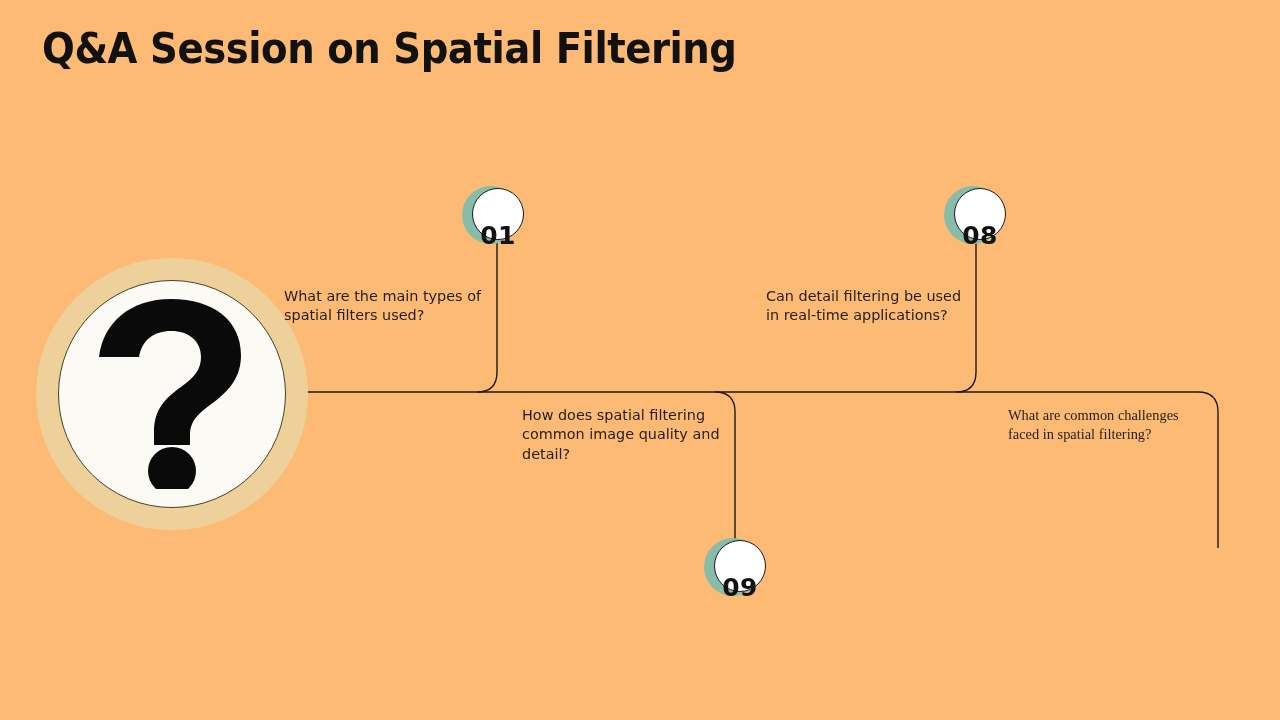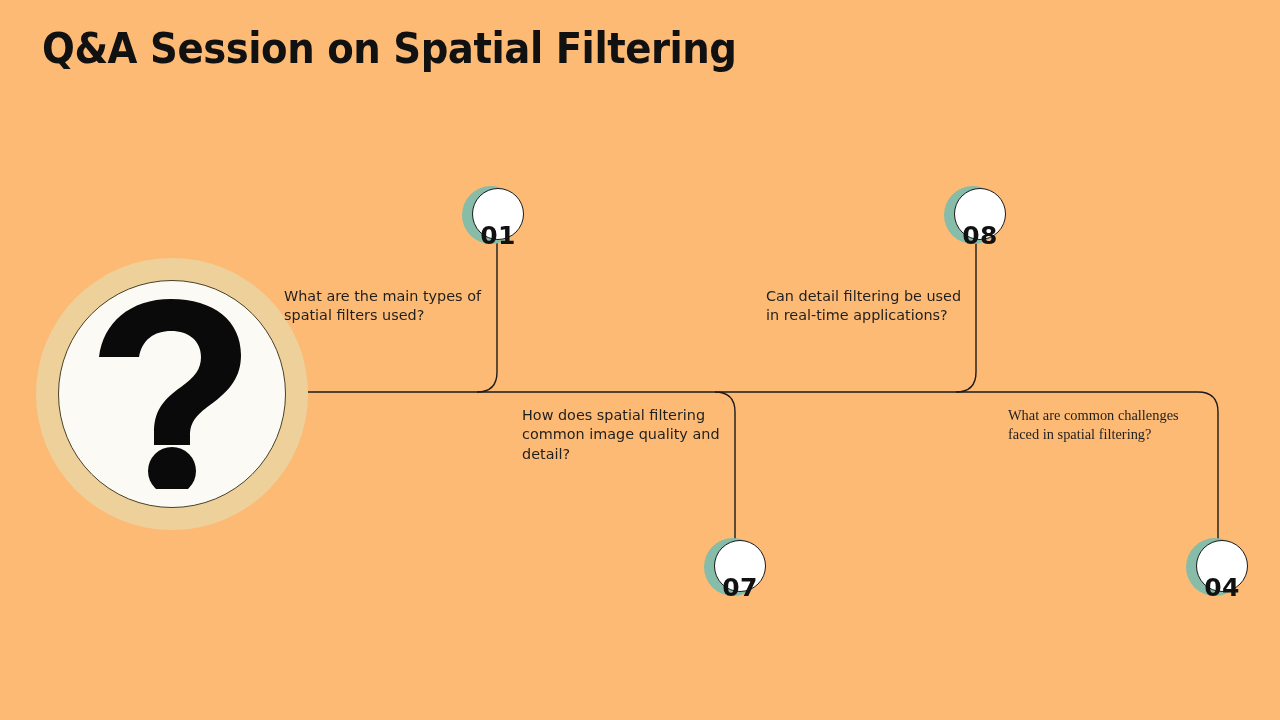--- a/index.html
+++ b/index.html
@@ -197,34 +197,28 @@
     <div class="step-crescent"></div>
     <div class="step-circle">
       <span class="step-number">01</span>
     </div>
   </div>
   <div class="step-text" id="text-01">What are the main types of spatial filters used?</div>
 
   <div class="step-marker" id="marker-02">
     <div class="step-crescent"></div>
     <div class="step-circle">
-      <span class="step-number">07</span>
+      <span class="step-number">09</span>
     </div>
   </div>
   <div class="step-text" id="text-02">How does spatial filtering common image quality and detail?</div>
 
   <div class="step-marker" id="marker-03">
     <div class="step-crescent"></div>
     <div class="step-circle">
       <span class="step-number">08</span>
     </div>
   </div>
   <div class="step-text" id="text-03">Can detail filtering be used in real-time applications?</div>
 
-  <div class="step-marker" id="marker-04">
-    <div class="step-crescent"></div>
-    <div class="step-circle">
-      <span class="step-number">04</span>
-    </div>
-  </div>
   <div class="step-text" id="text-04">What are common challenges faced in spatial filtering?</div>
 
 </div>
 
 </body></html>

